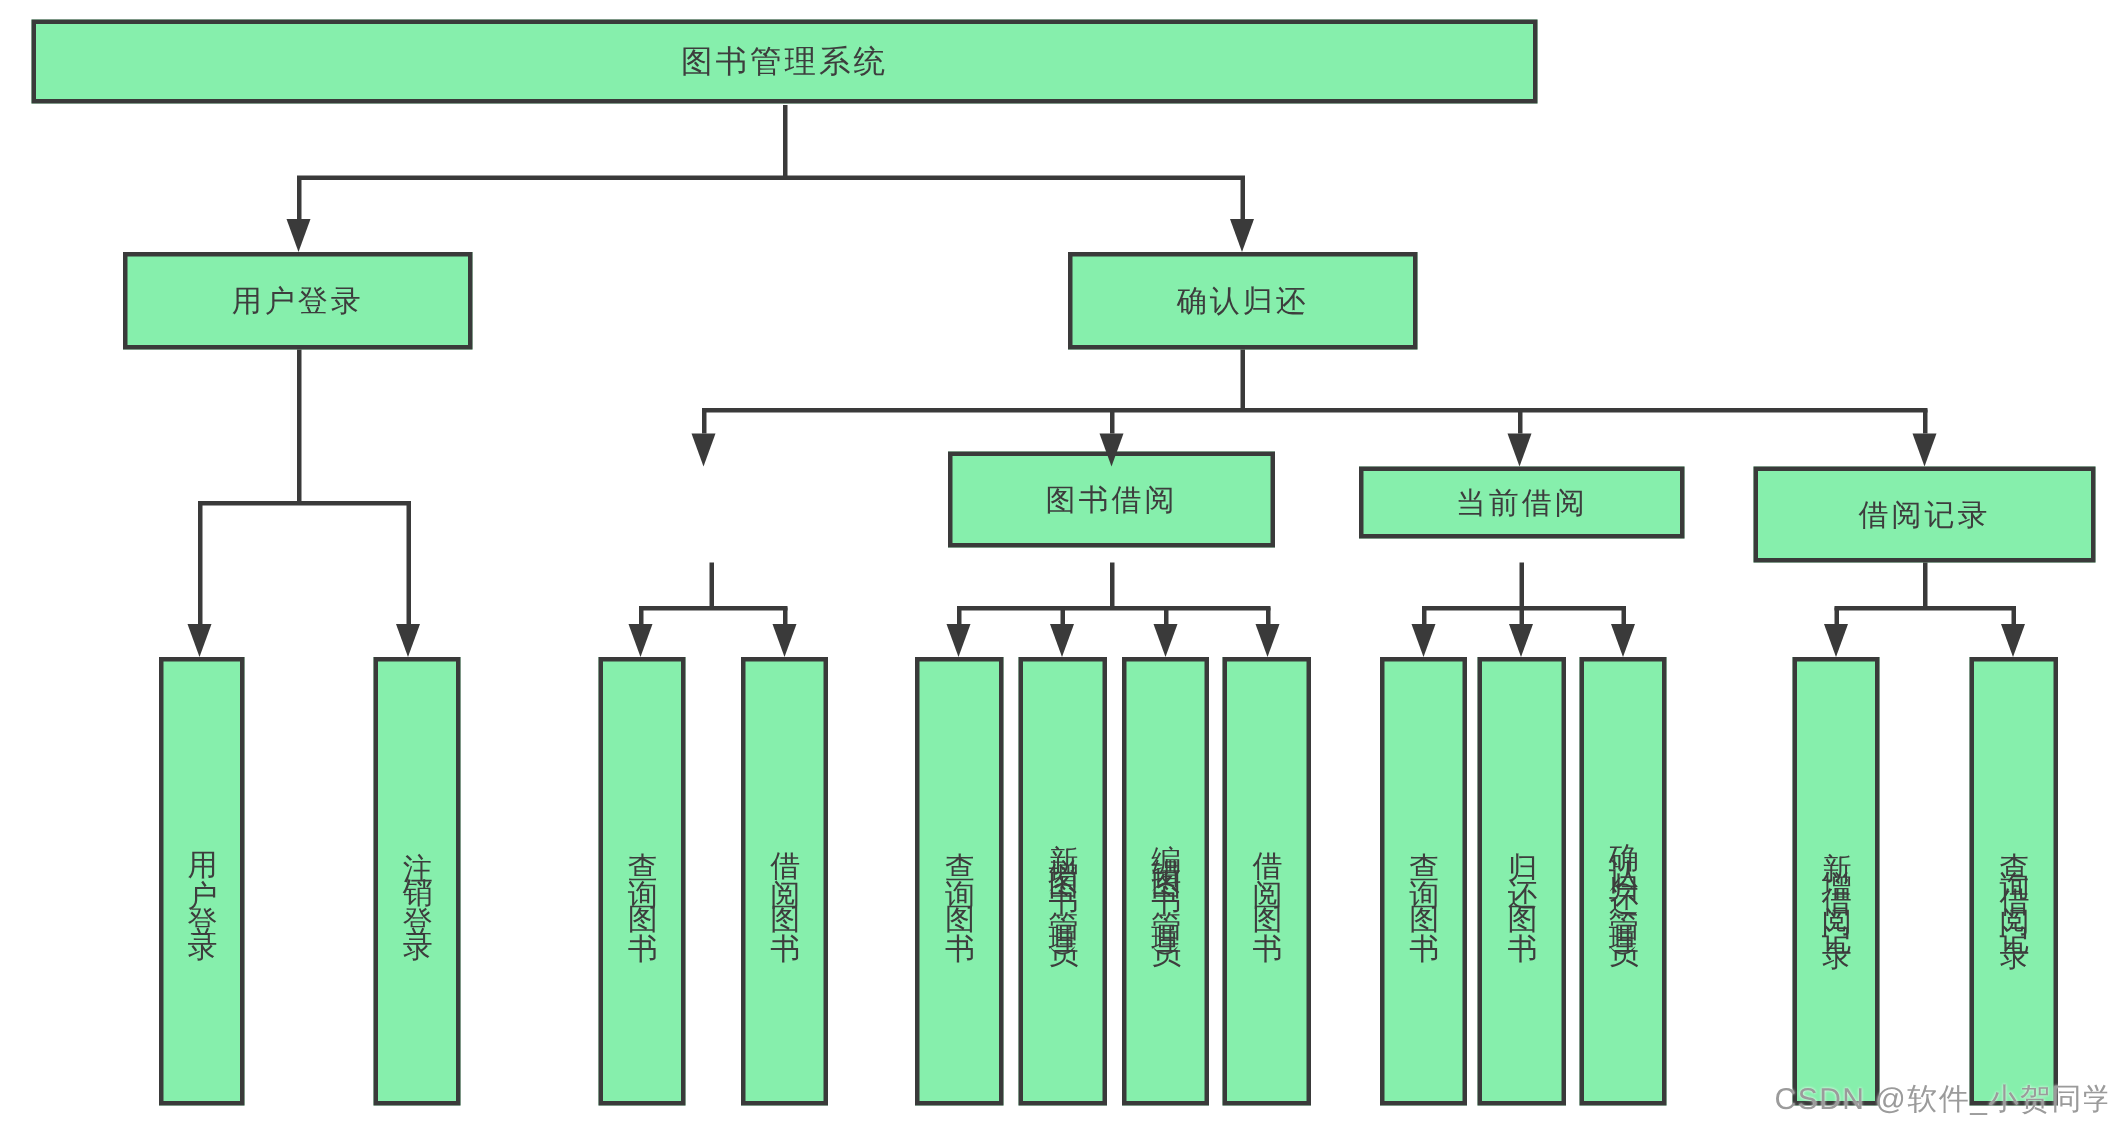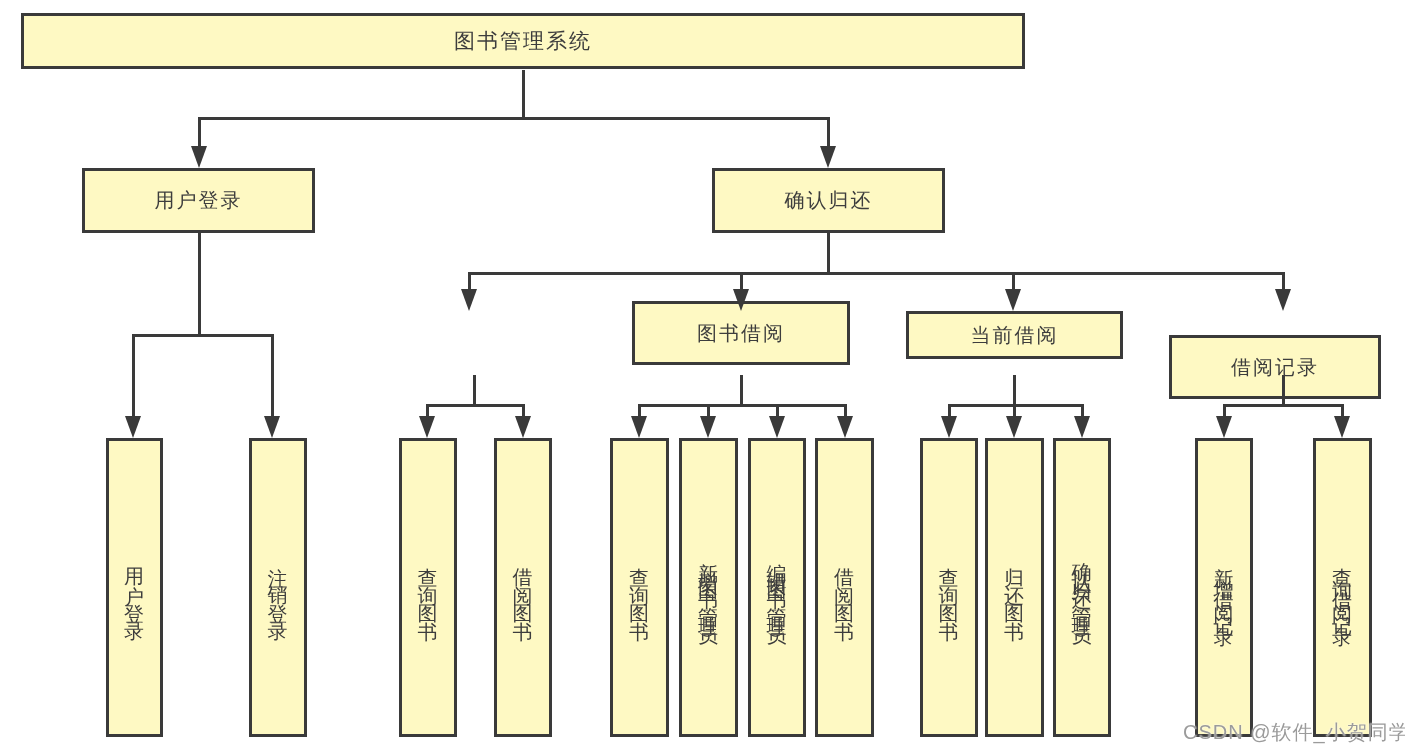--- a/index.html
+++ b/index.html
@@ -7,21 +7,21 @@
     position:relative;
     width:1405px;height:747px;
     background:#ffffff;
     font-family:"Liberation Sans","DejaVu Sans",sans-serif;
     overflow:hidden;
   }
   .node{
     position:absolute;
     box-sizing:border-box;
     border:3px solid #3a3a3a;
-    background:#fef9c3;
+    background:#86efac;
     color:#3d3d3d;
     display:flex;
     align-items:center;
     justify-content:center;
     font-size:20px;
     letter-spacing:2px;
     text-align:center;
   }
   .node.root{font-size:21px;}
   .vtext{
@@ -56,21 +56,21 @@
 
 <div id="canvas">
 
   <div class="node root" style="left:21px;top:13px;width:1004px;height:56px;">图书管理系统</div>
 
   <div class="node" style="left:82px;top:168px;width:233px;height:65px;">用户登录</div>
   <div class="node" style="left:712px;top:168px;width:233px;height:65px;">确认归还</div>
 
   <div class="node" style="left:632px;top:301px;width:218px;height:64px;">图书借阅</div>
   <div class="node" style="left:906px;top:311px;width:217px;height:48px;">当前借阅</div>
-  <div class="node" style="left:1169px;top:311px;width:212px;height:64px;margin-top:24px;">借阅记录</div>
+  <div class="node" style="left:1169px;top:311px;width:228px;height:64px;">借阅记录</div>
 
   <div class="node vtext" style="left:106px;top:438px;width:57px;height:299px;">用户登录</div>
   <div class="node vtext" style="left:249px;top:438px;width:58px;height:299px;">注销登录</div>
 
   <div class="node vtext" style="left:399px;top:438px;width:58px;height:299px;">查询图书</div>
   <div class="node vtext" style="left:494px;top:438px;width:58px;height:299px;">借阅图书</div>
 
   <div class="node vtext" style="left:610px;top:438px;width:59px;height:299px;">查询图书</div>
   <div class="node vtext sp9" style="left:679px;top:438px;width:59px;height:299px;">新增图书（管理员）</div>
   <div class="node vtext sp9" style="left:748px;top:438px;width:58px;height:299px;">编辑图书（管理员）</div>

